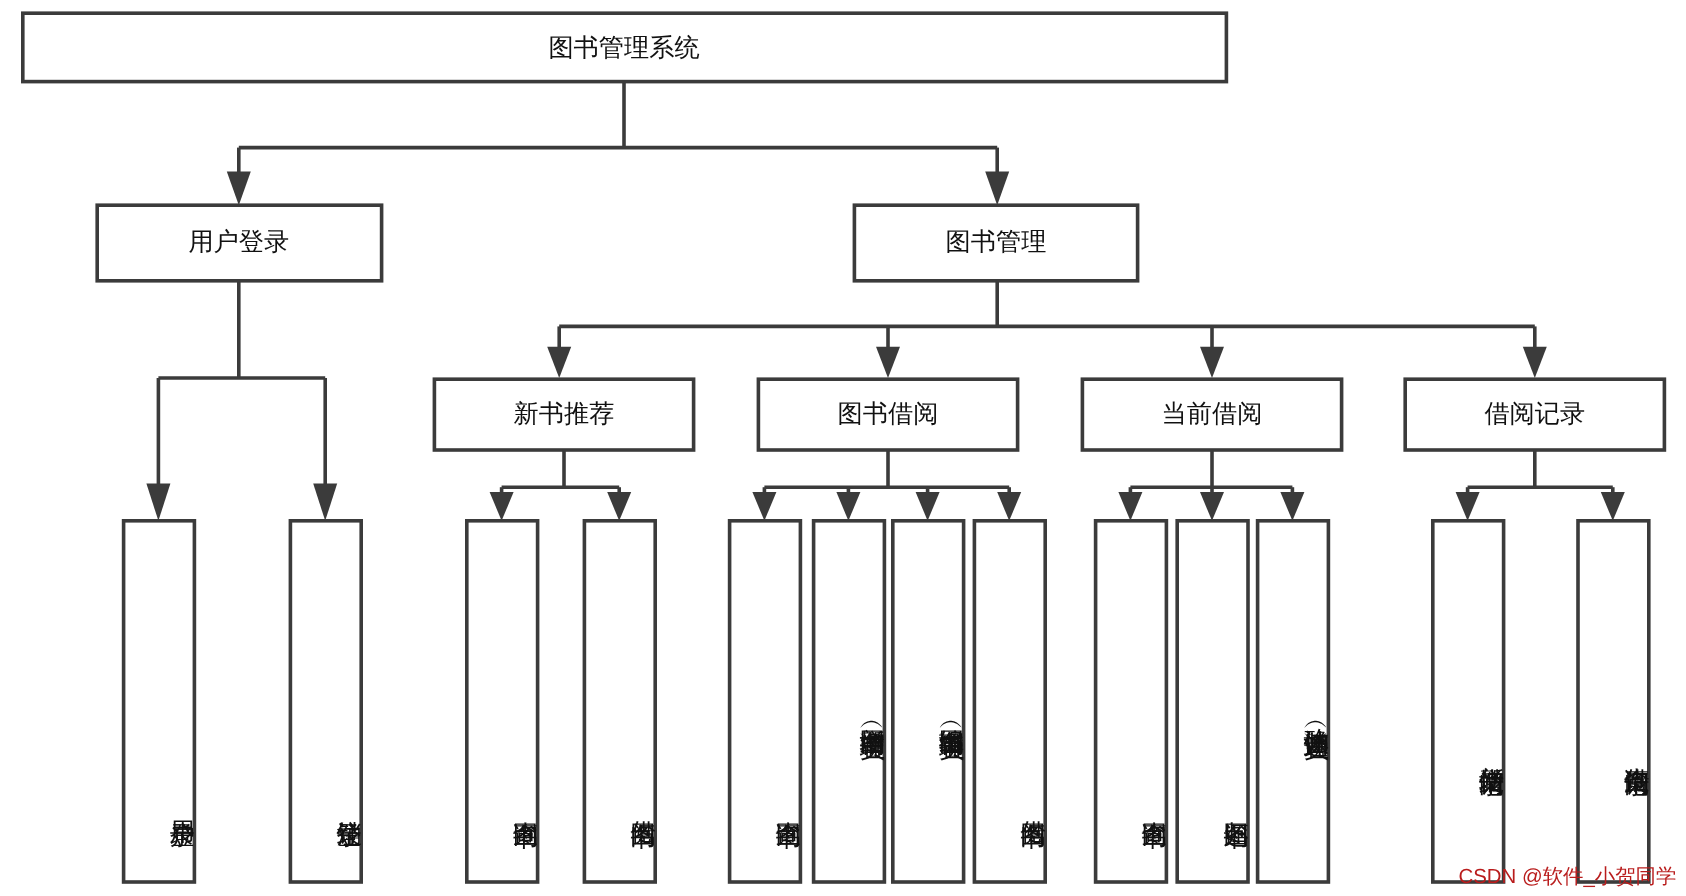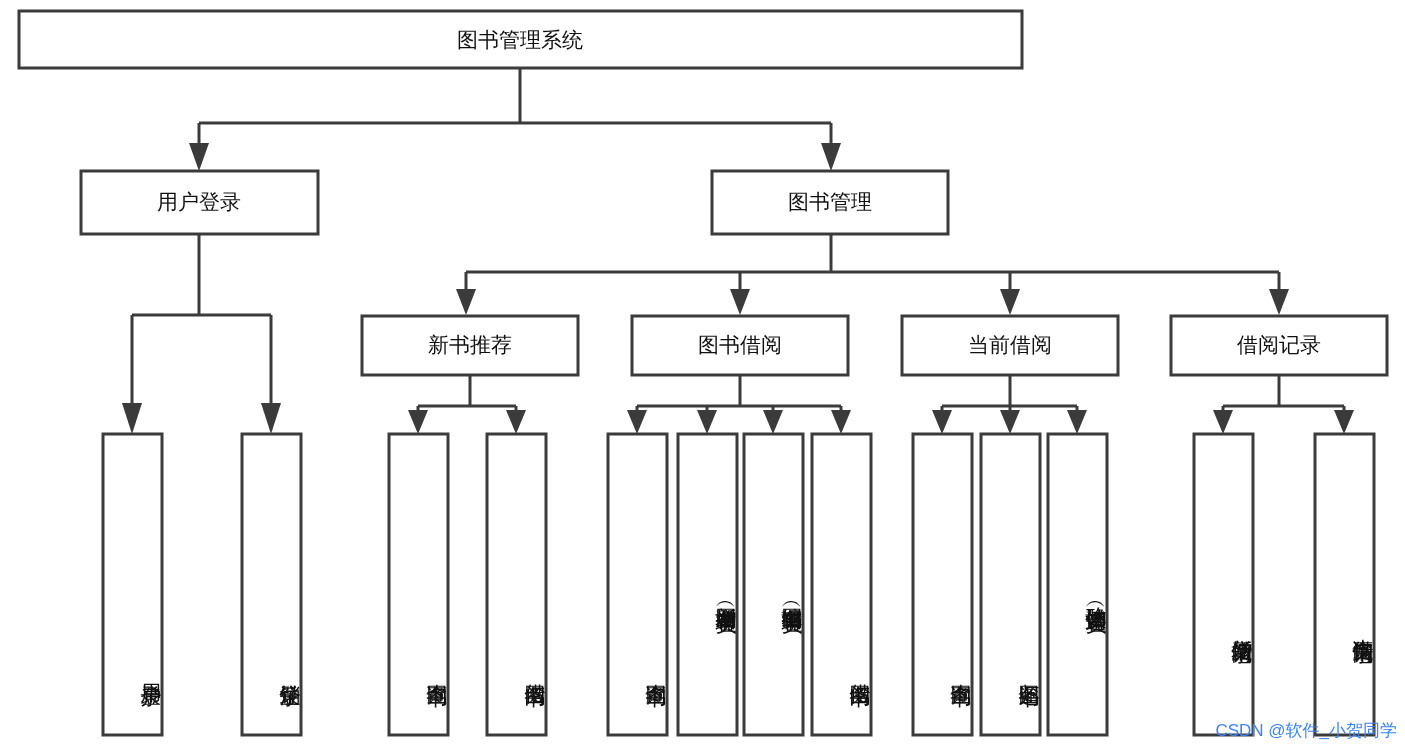--- a/index.html
+++ b/index.html
@@ -58,21 +58,21 @@
     letter-spacing: 1px;
     white-space: nowrap;
     pointer-events: none;
     font-family: "Liberation Sans", "DejaVu Sans", sans-serif;
   }
   .watermark {
     position: absolute;
     right: 8px;
     bottom: 5px;
     font-size: 17px;
-    color: #3b82f6;
+    color: #b91c1c;
     font-family: "Liberation Sans", "DejaVu Sans", sans-serif;
     white-space: nowrap;
     pointer-events: none;
   }
 </style>
 </head>
 <body>
 
 <div id="diagram-root">
 

